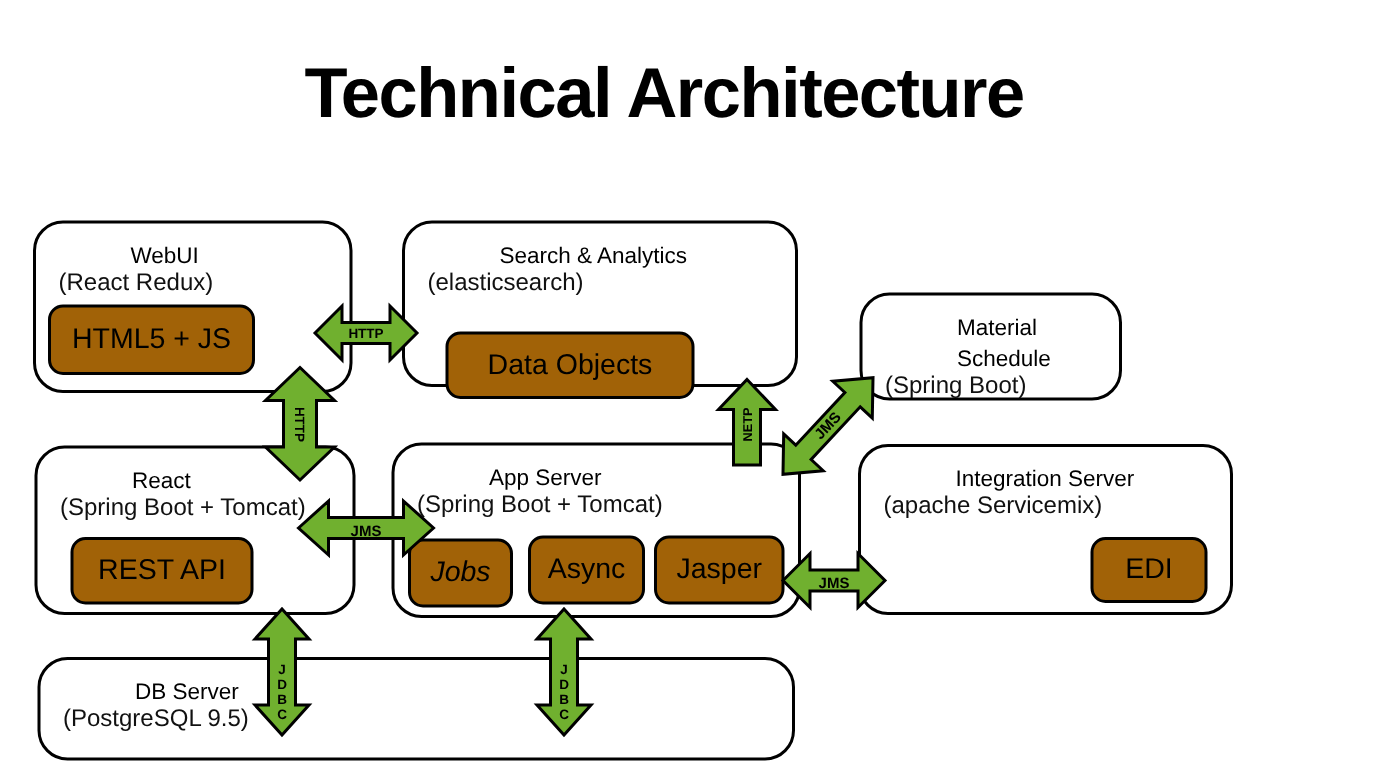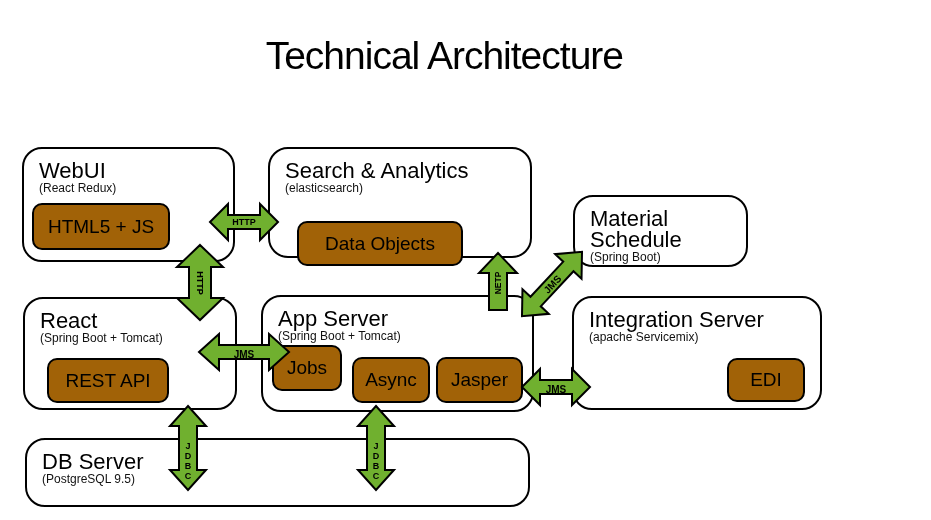--- a/index.html
+++ b/index.html
@@ -1,29 +1,29 @@
 <!DOCTYPE html>
 <html><head>
 <meta charset="utf-8">
 <style>
   html,body{margin:0;padding:0;background:#fff;}
   #stage{
     position:relative;width:931px;height:520px;background:#ffffff;overflow:hidden;
     font-family:"Liberation Sans","DejaVu Sans",sans-serif;color:#000;
   }
   .page-title{
-    position:absolute;left:203px;top:34px;width:420px;text-align:right;
-    font-size:39px;font-weight:normal;letter-spacing:-1px;white-space:nowrap;
+    position:absolute;left:203px;top:34px;width:420px;text-align:left;
+    font-size:47px;font-weight:bold;letter-spacing:-1px;white-space:nowrap;
   }
   .node{
     position:absolute;background:#ffffff;border:2px solid #000;border-radius:20px;
     box-sizing:border-box;padding:11px 0 0 15px;
   }
-  .node-title{font-size:22px;line-height:21px;}
-  .node-subtitle{font-size:12px;line-height:15px;color:#111;}
+  .node-title{font-size:15px;line-height:21px;margin-left:48px;}
+  .node-subtitle{font-size:16px;line-height:15px;color:#111;}
   .comp{
     position:absolute;background:#a16207;border:2px solid #000;border-radius:10px;
     box-sizing:border-box;display:flex;align-items:center;justify-content:center;
     font-size:19px;white-space:nowrap;
   }
   .arrow{position:absolute;overflow:visible;}
   .arrow polygon{fill:#70b02f;stroke:#000;stroke-width:2;stroke-linejoin:miter;}
   .arrow-label{
     position:absolute;display:flex;align-items:center;justify-content:center;
     font-size:10px;font-weight:bold;color:#000;pointer-events:none;
@@ -63,21 +63,21 @@
   <div class="node" style="left:23px;top:297px;width:214px;height:113px;">
     <div class="node-title">React</div>
     <div class="node-subtitle">(Spring Boot + Tomcat)</div>
   </div>
   <div class="comp" style="left:47px;top:358px;width:122px;height:45px;">REST API</div>
 
   <div class="node" style="left:261px;top:295px;width:273px;height:117px;">
     <div class="node-title">App Server</div>
     <div class="node-subtitle">(Spring Boot + Tomcat)</div>
   </div>
-  <div class="comp" style="left:272px;top:345px;width:70px;height:46px;">Jobs</div>
+  <div class="comp" style="left:272px;top:359px;width:70px;height:46px;font-style:italic;">Jobs</div>
   <div class="comp" style="left:352px;top:357px;width:78px;height:46px;">Async</div>
   <div class="comp" style="left:436px;top:357px;width:87px;height:46px;">Jasper</div>
 
   <div class="node" style="left:572px;top:296px;width:250px;height:114px;">
     <div class="node-title">Integration Server</div>
     <div class="node-subtitle">(apache Servicemix)</div>
   </div>
   <div class="comp" style="left:727px;top:358px;width:78px;height:44px;">EDI</div>
 
   <div class="node" style="left:25px;top:438px;width:505px;height:69px;">

